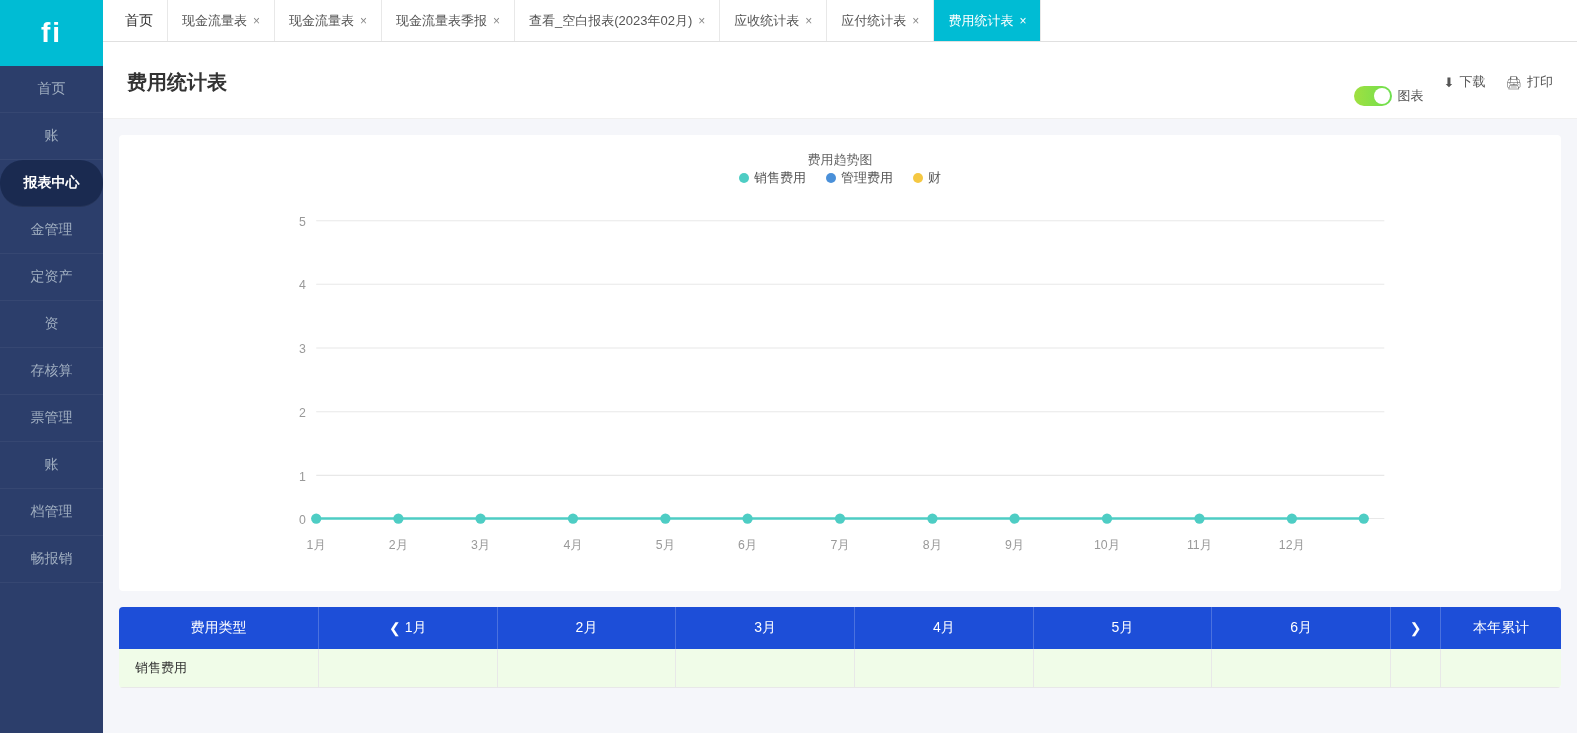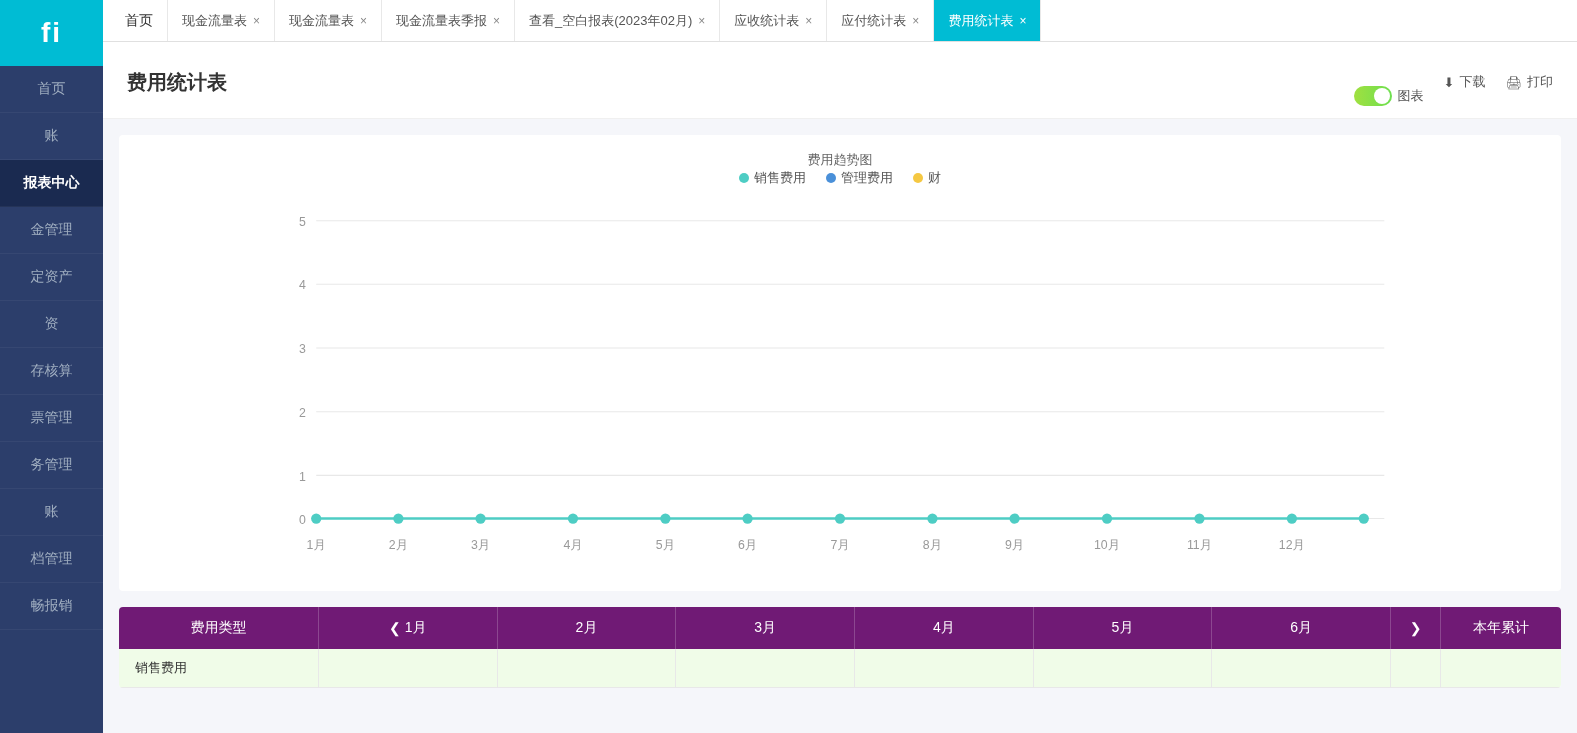--- a/index.html
+++ b/index.html
@@ -30,20 +30,21 @@
       text-align: center;
       color: #a0aec0;
       font-size: 14px;
       cursor: pointer;
       border-bottom: 1px solid rgba(255,255,255,0.05);
     }
     .sidebar-item.active {
       background: #1a2a50;
       color: #ffffff;
       font-weight: bold;
+      border-radius: 23px;
     }
 
     
     .main {
       flex: 1;
       display: flex;
       flex-direction: column;
       overflow: hidden;
     }
 
@@ -205,21 +206,21 @@
 
     
     .table-section {
       background: #fff;
       border-radius: 4px;
       overflow: hidden;
     }
     .table-header-row {
       display: grid;
       grid-template-columns: 200px 1fr 1fr 1fr 1fr 1fr 1fr 50px 120px;
-      background: #701a75;
+      background: #1d4ed8;
       color: white;
       font-size: 14px;
     }
     .th-cell {
       padding: 12px 16px;
       text-align: center;
       font-weight: 500;
       border-right: 1px solid rgba(255,255,255,0.2);
       display: flex;
       align-items: center;
@@ -249,21 +250,20 @@
 <div class="sidebar">
   <div class="sidebar-logo">fi</div>
   <div class="sidebar-item">首页</div>
   <div class="sidebar-item">账</div>
   <div class="sidebar-item active">报表中心</div>
   <div class="sidebar-item">金管理</div>
   <div class="sidebar-item">定资产</div>
   <div class="sidebar-item">资</div>
   <div class="sidebar-item">存核算</div>
   <div class="sidebar-item">票管理</div>
-  <div class="sidebar-item">务管理</div>
   <div class="sidebar-item">账</div>
   <div class="sidebar-item">档管理</div>
   <div class="sidebar-item">畅报销</div>
 </div>
 
 <div class="main">
 
   <div class="tabs-bar">
     <div class="tab">
       <span>首页</span>

